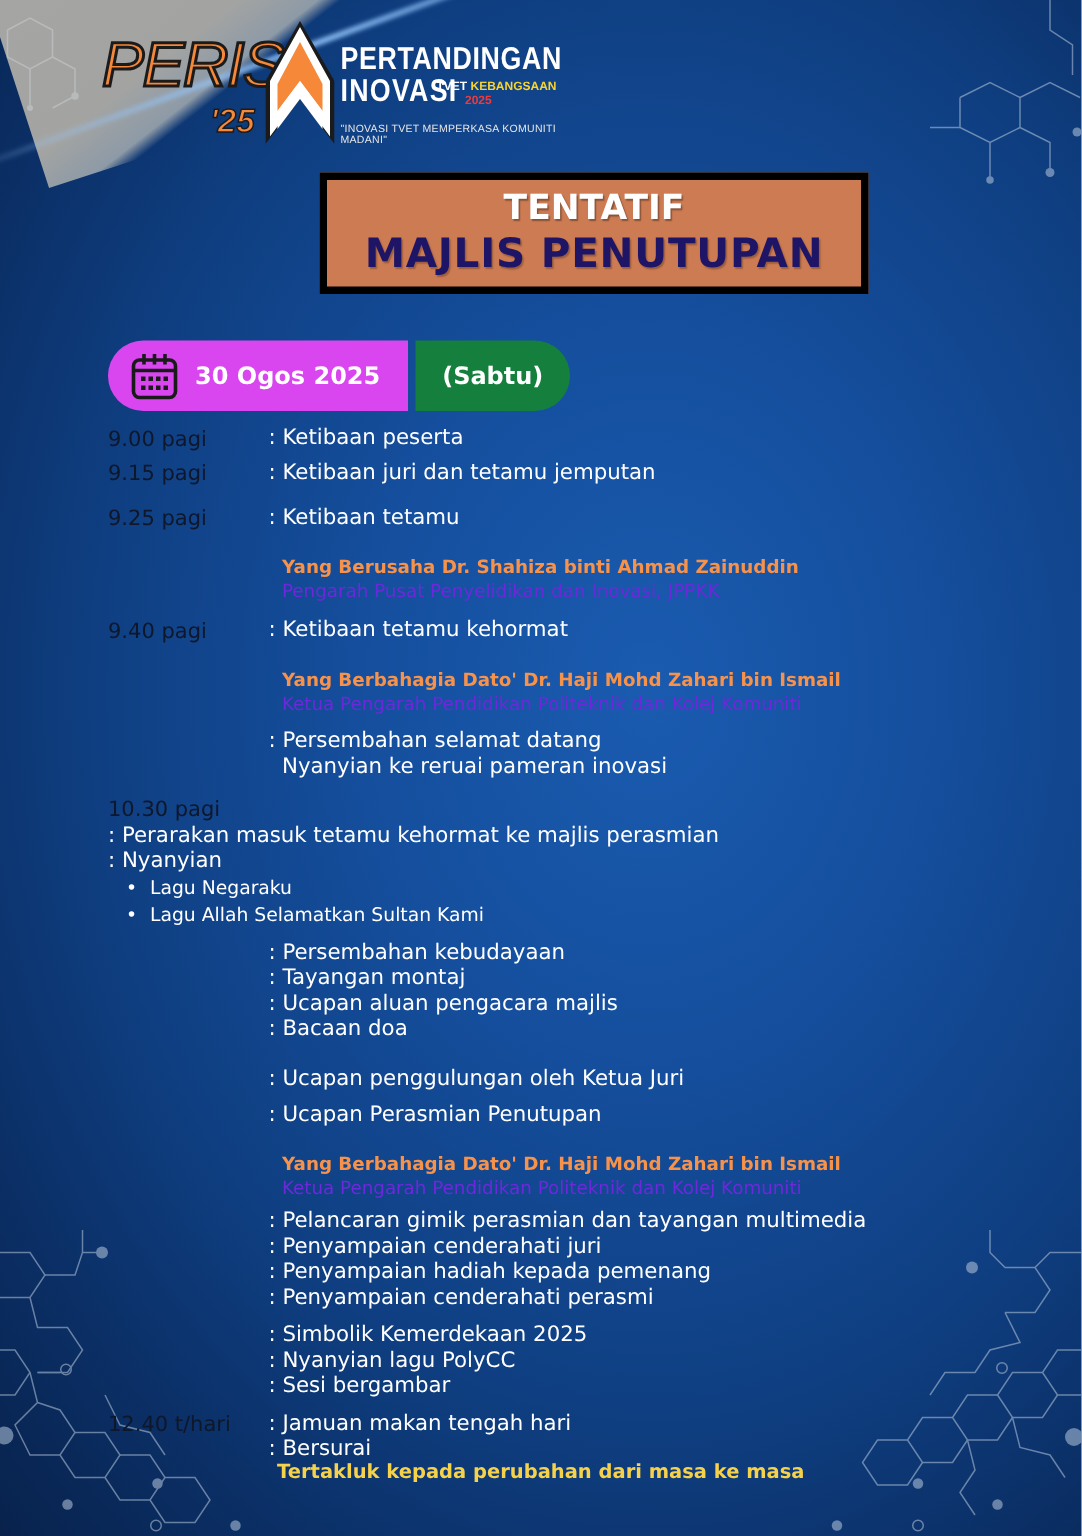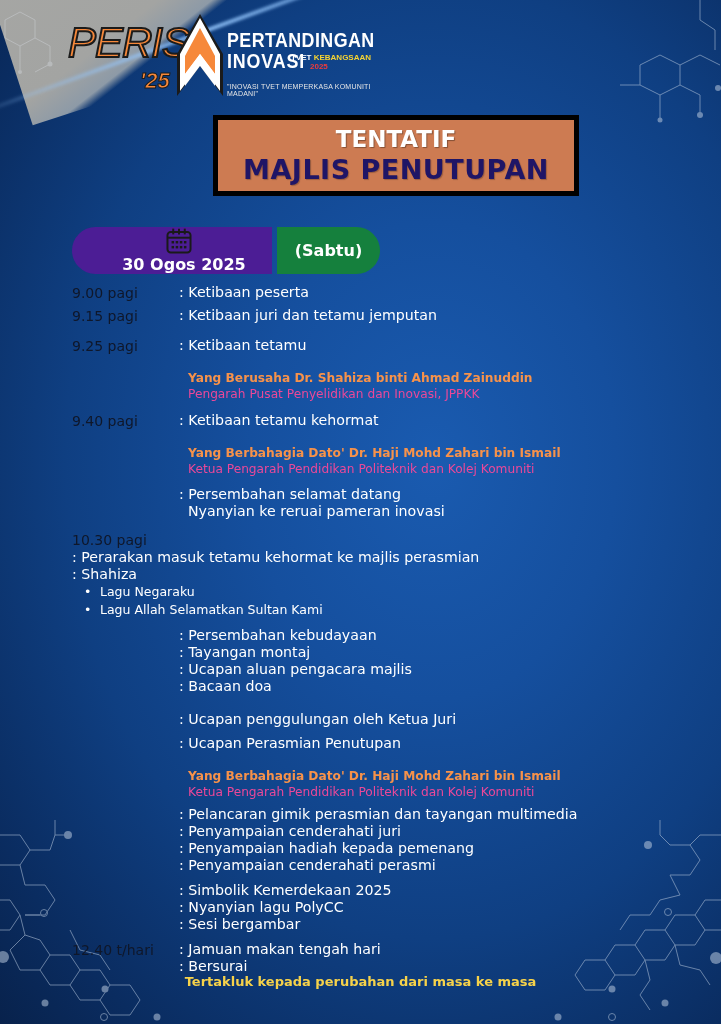--- a/index.html
+++ b/index.html
@@ -58,38 +58,38 @@
     text-shadow: 1px 1px 1px rgba(0,0,0,0.35);
   }
   .title-2 {
     margin-top: 2px; font-family: "DejaVu Sans", sans-serif; font-weight: bold; font-size: 27px; color: #1f1566;
     letter-spacing: 0.5px; text-shadow: 1px 1px 1px rgba(0,0,0,0.25);
   }
 
   
   .date-pill { position: absolute; left: 72px; top: 227px; height: 47px; display: flex; }
   .date-left {
-    height: 47px; width: 200px; background: #4c1d95; border-radius: 24px 0 0 24px;
-    display: flex; align-items: center; box-sizing: border-box; padding-left: 14px; flex-direction: column;
+    height: 47px; width: 200px; background: #d946ef; border-radius: 24px 0 0 24px;
+    display: flex; align-items: center; box-sizing: border-box; padding-left: 14px;
   }
   .date-right {
     height: 47px; width: 103px; margin-left: 5px; background: #15803d; border-radius: 0 24px 24px 0;
     display: flex; align-items: center; justify-content: center;
   }
   .date-text, .day-text { font-family: "DejaVu Sans", sans-serif; font-weight: bold; font-size: 16px; color: #ffffff; }
   .date-text { margin-left: 10px; }
 
   
   .schedule { position: absolute; left: 72px; top: 284px; width: 620px; }
   .row { display: flex; }
   .time { width: 107px; flex: none; font-size: 14px; line-height: 18px; color: #0f172a; }
   .items { flex: 1; }
   .line { font-size: 14.2px; line-height: 17px; color: #ffffff; white-space: nowrap; }
   .vip { font-size: 12.2px; line-height: 16px; font-weight: bold; color: #f7924a; padding-left: 9px; white-space: nowrap; margin-top: 16px; }
-  .role { font-size: 12.2px; line-height: 16px; color: #ec4899; padding-left: 9px; white-space: nowrap; }
+  .role { font-size: 12.2px; line-height: 16px; color: #6d28d9; padding-left: 9px; white-space: nowrap; }
   .indent { padding-left: 9px; }
   .bullet { font-size: 12.5px; line-height: 18px; padding-left: 12px; white-space: nowrap; }
   .bullet::before { content: "•"; display: inline-block; width: 16px; }
   .footer-note {
     position: absolute; left: 0; width: 721px; top: 974px; text-align: center;
     font-family: "DejaVu Sans", sans-serif; font-weight: bold; font-size: 13px; color: #f6d24a;
   }
 </style>
 </head>
 <body>
@@ -263,21 +263,21 @@
     <div class="items">
       <div class="line">: Persembahan selamat datang</div>
       <div class="line indent">Nyanyian ke reruai pameran inovasi</div>
     </div>
   </div>
 
   <div class="row" style="margin-bottom:8px;flex-direction:column;">
     <div class="time">10.30 pagi</div>
     <div class="items">
       <div class="line">: Perarakan masuk tetamu kehormat ke majlis perasmian</div>
-      <div class="line">: Shahiza</div>
+      <div class="line">: Nyanyian</div>
       <div class="bullet">Lagu Negaraku</div>
       <div class="bullet">Lagu Allah Selamatkan Sultan Kami</div>
     </div>
   </div>
 
   <div class="row" style="margin-bottom:8px;">
     <div class="time"></div>
     <div class="items">
       <div class="line">: Persembahan kebudayaan</div>
       <div class="line">: Tayangan montaj</div>

